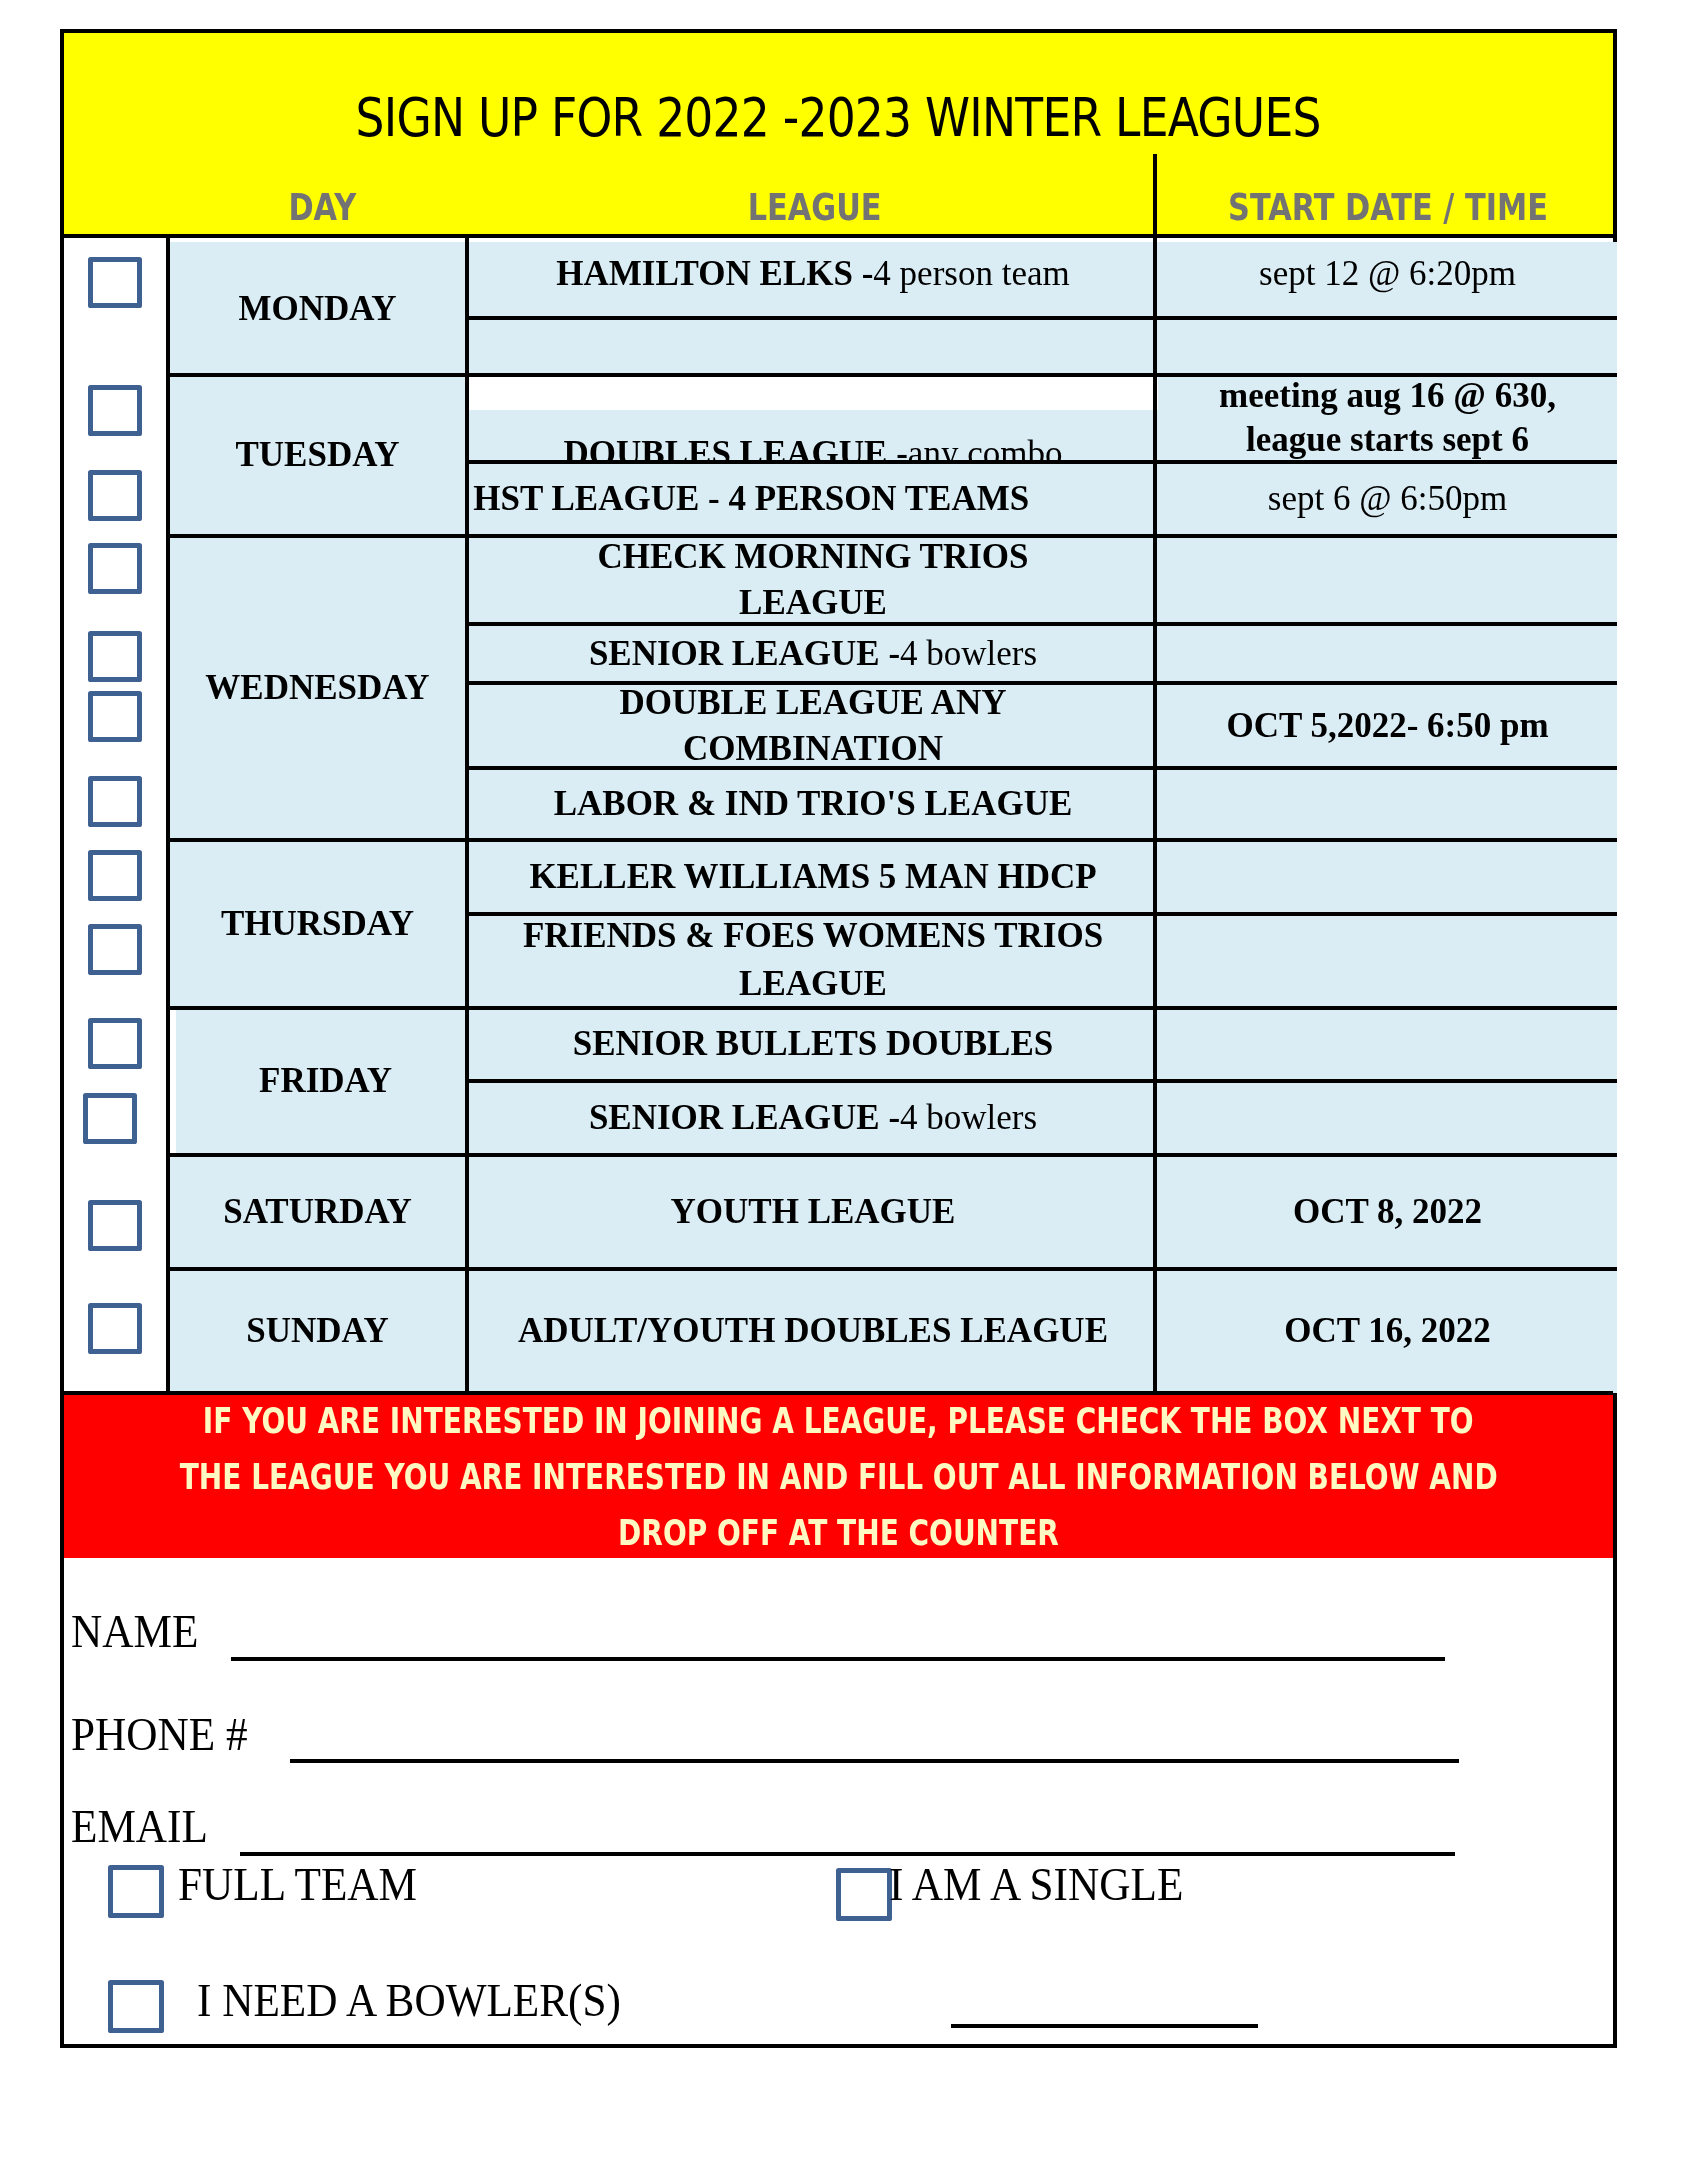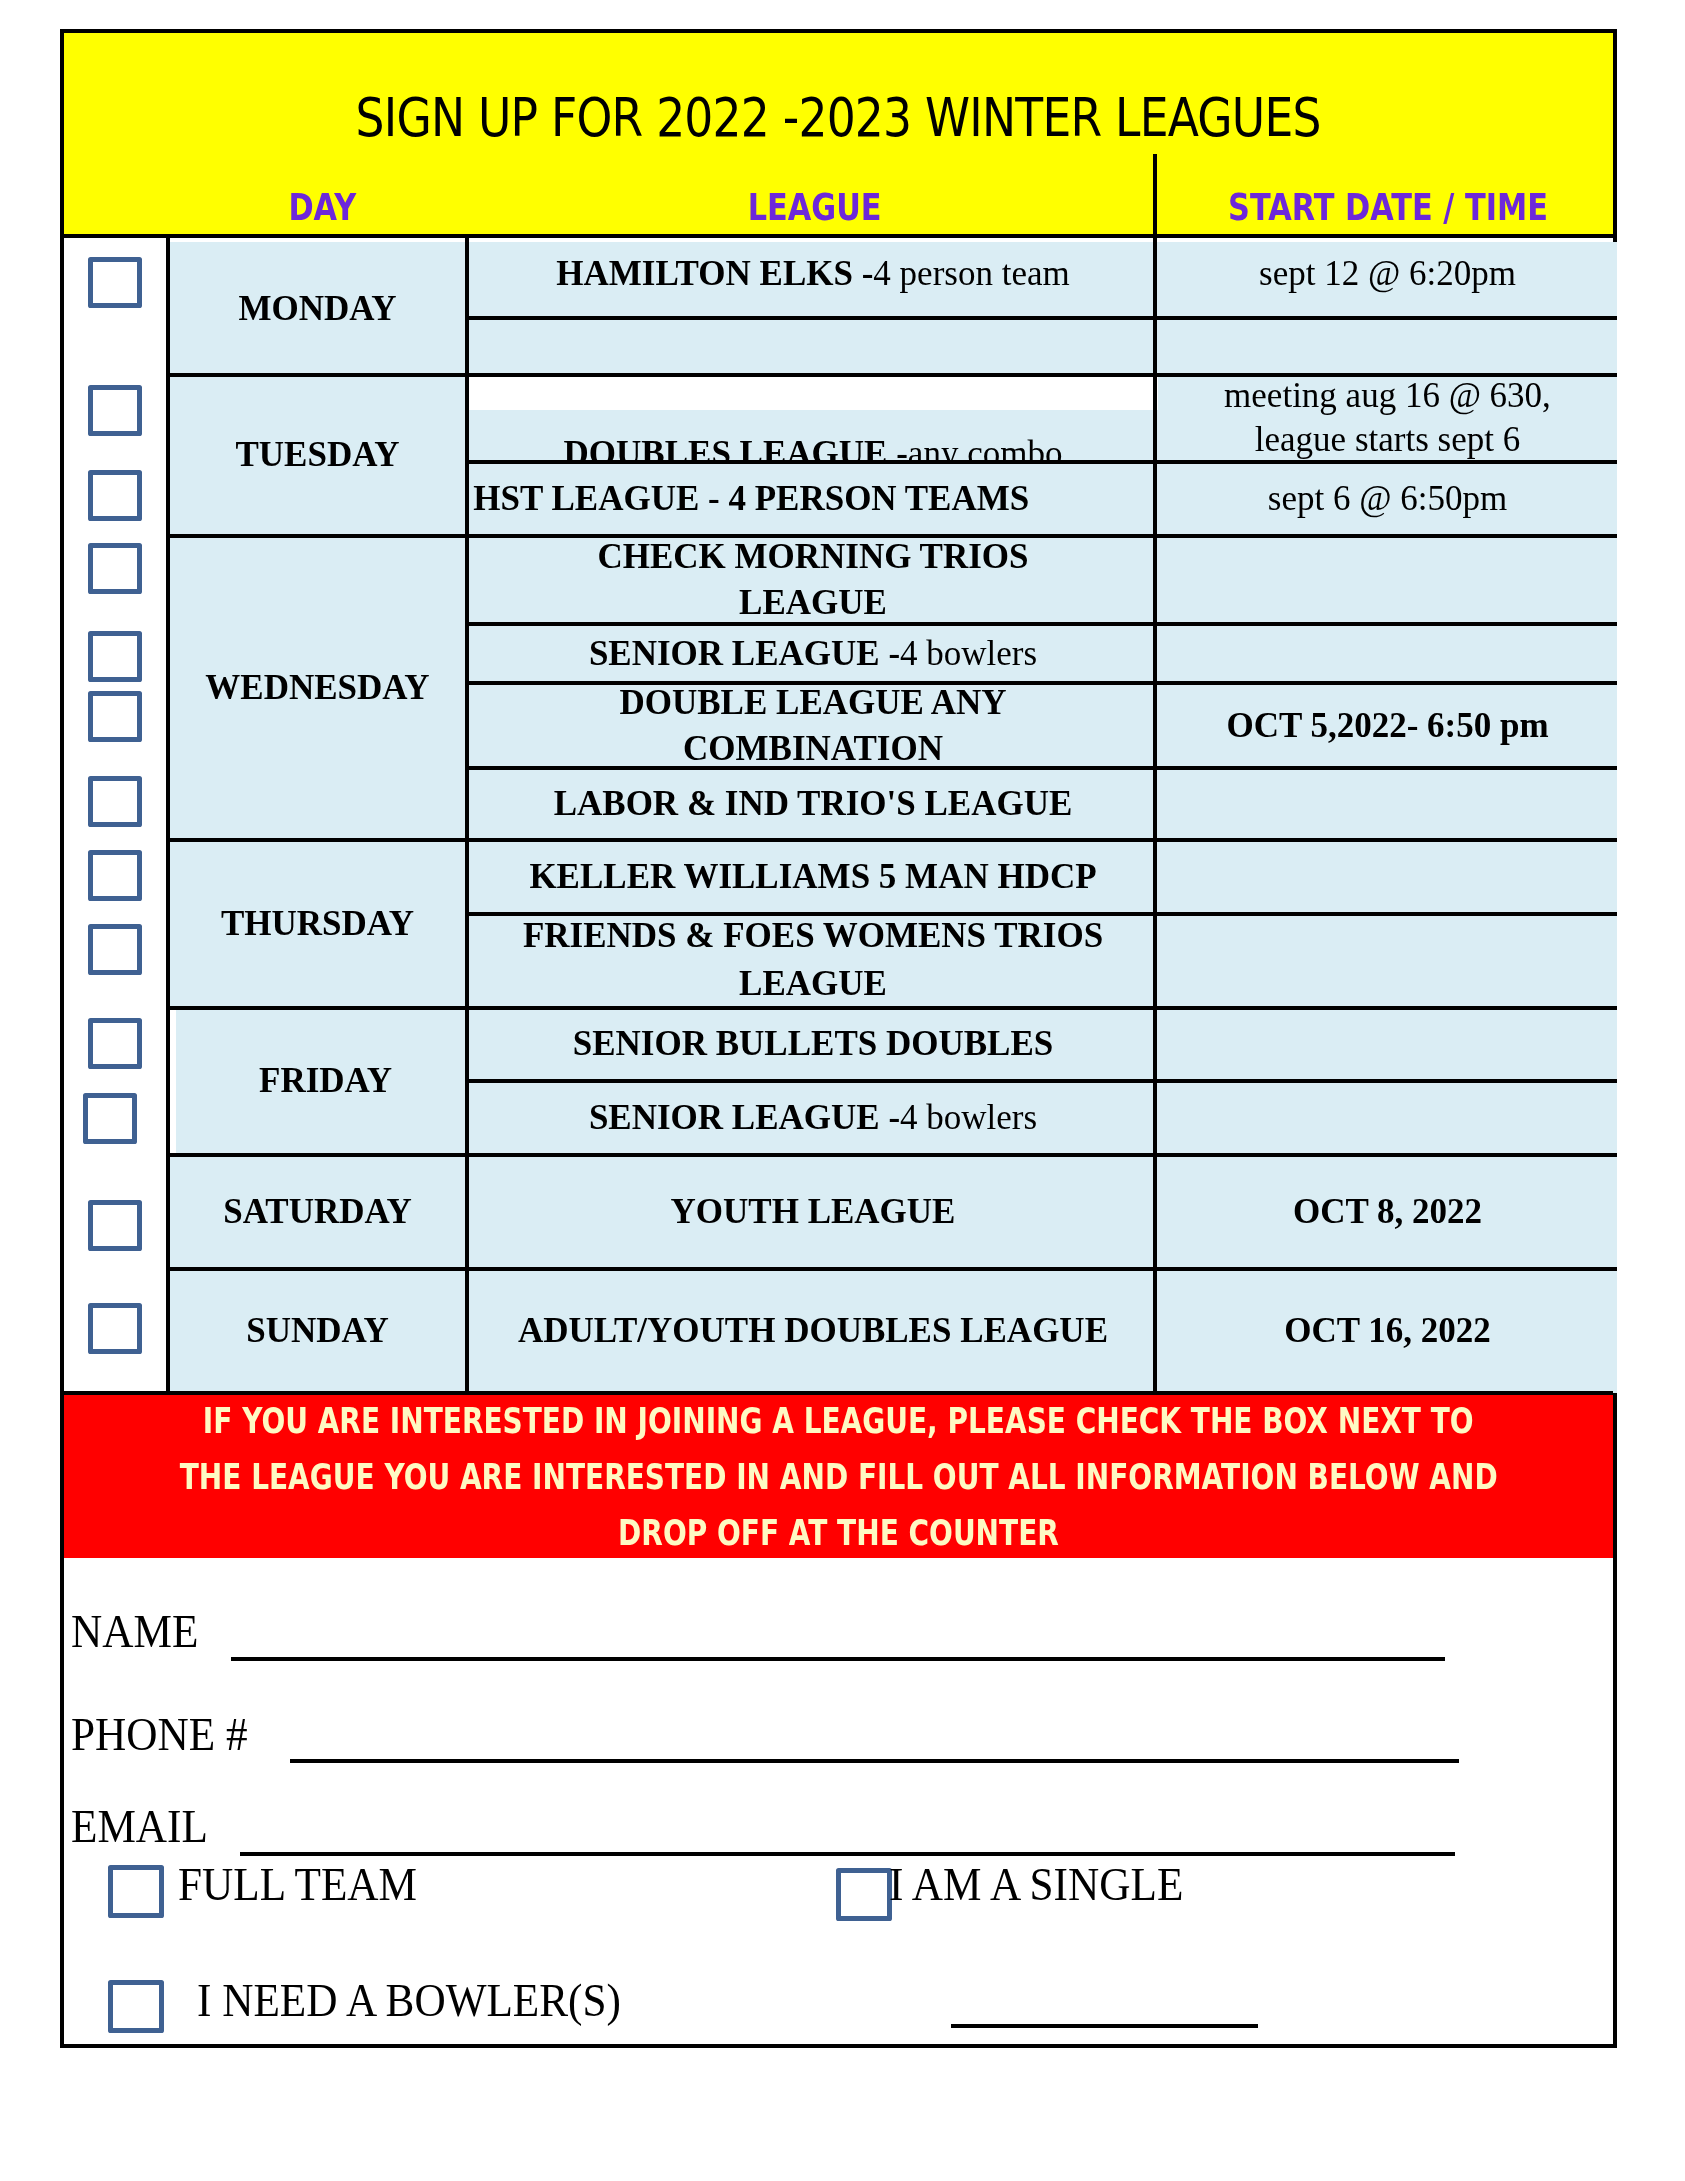--- a/index.html
+++ b/index.html
@@ -1,21 +1,21 @@
 <!DOCTYPE html>
 <html style="font-size:14px"><head>
 <meta charset="utf-8">
 <style>
   html,body{margin:0;padding:0;background:#ffffff;}
   body{width:1685px;height:2181px;position:relative;overflow:hidden;}
   .frame{position:absolute;left:60px;top:29px;width:1557px;height:2019px;border:4.4px solid #000;box-sizing:border-box;background:#fff;}
   .title{position:absolute;left:0;top:0;width:100%;height:126px;background:#ffff00;border-bottom:4.4px solid #000;box-sizing:border-box;display:flex;align-items:flex-end;justify-content:center;padding-bottom:7px;font-family:"DejaVu Sans",sans-serif;font-size:53px;color:#000;letter-spacing:-0.9px;transform-origin:center;}
   .title span{display:inline-block;transform:scaleX(0.86);}
   .hdr{position:absolute;left:0;top:121px;width:100%;height:84px;background:#ffff00;border-bottom:4.4px solid #000;box-sizing:border-box;}
-  .hdr .h{position:absolute;bottom:5.3px;font-family:"DejaVu Sans",sans-serif;font-weight:bold;font-size:37px;color:#6d28d9;}
+  .hdr .h{position:absolute;bottom:5.3px;font-family:"DejaVu Sans",sans-serif;font-weight:bold;font-size:37px;color:#737373;}
   .hdr .h span{display:inline-block;transform:scaleX(0.82);}
   .hdr .vsep{position:absolute;left:1089px;top:0;width:4.4px;height:100%;background:#000;}
   .cell{position:absolute;box-sizing:border-box;background:#daedf4;display:flex;align-items:center;justify-content:center;text-align:center;font-family:"Liberation Serif",serif;font-weight:bold;color:#000;font-size:35px;line-height:46px;}
   .cell span{display:inline-block;}
   .line{position:absolute;background:#000;}
   .chk{position:absolute;width:54px;height:51px;border:5.3px solid #3f6192;border-radius:2.6px;box-sizing:border-box;background:#fff;}
   .red{position:absolute;left:0;width:100%;background:#ff0000;display:flex;flex-direction:column;align-items:center;justify-content:center;font-family:"DejaVu Sans",sans-serif;font-weight:bold;font-size:35px;line-height:56px;color:#fef9c3;}
   .red span{display:block;transform:scaleX(0.8);white-space:nowrap;}
   .flabel{position:absolute;font-family:"Liberation Serif",serif;font-size:47px;color:#000;white-space:nowrap;}
   .flabel span.t{display:inline-block;transform:scaleX(0.92);transform-origin:left;}
@@ -102,21 +102,21 @@
         <span>YOUTH LEAGUE</span>
       </div>
     <div class="cell" style="left:404px;top:1236px;width:690px;height:124px;">
         <span>ADULT/YOUTH DOUBLES LEAGUE</span>
       </div>
 
     <div class="cell" style="left:1094px;top:209px;width:459px;height:75px;align-items:flex-start;padding-top:8.8px;font-weight:normal;">
         <span>sept 12 @ 6:20pm</span>
       </div>
     <div class="cell" style="left:1094px;top:284px;width:459px;height:57px;"></div>
-    <div class="cell" style="left:1094px;top:341px;width:459px;height:88px;flex-direction:column;font-weight:normal;line-height:44px;">
+    <div class="cell" style="left:1094px;top:341px;width:459px;height:88px;flex-direction:column;font-weight:bold;line-height:44px;">
         <span>meeting aug 16 @ 630,</span>
         <span>league starts sept 6</span>
       </div>
     <div class="cell" style="left:1094px;top:429px;width:459px;height:74px;font-weight:normal;">
         <span>sept 6 @ 6:50pm</span>
       </div>
     <div class="cell" style="left:1094px;top:503px;width:459px;height:88px;"></div>
     <div class="cell" style="left:1094px;top:591px;width:459px;height:59px;"></div>
     <div class="cell" style="left:1094px;top:650px;width:459px;height:85px;">
         <span>OCT 5,2022- 6:50 pm</span>

